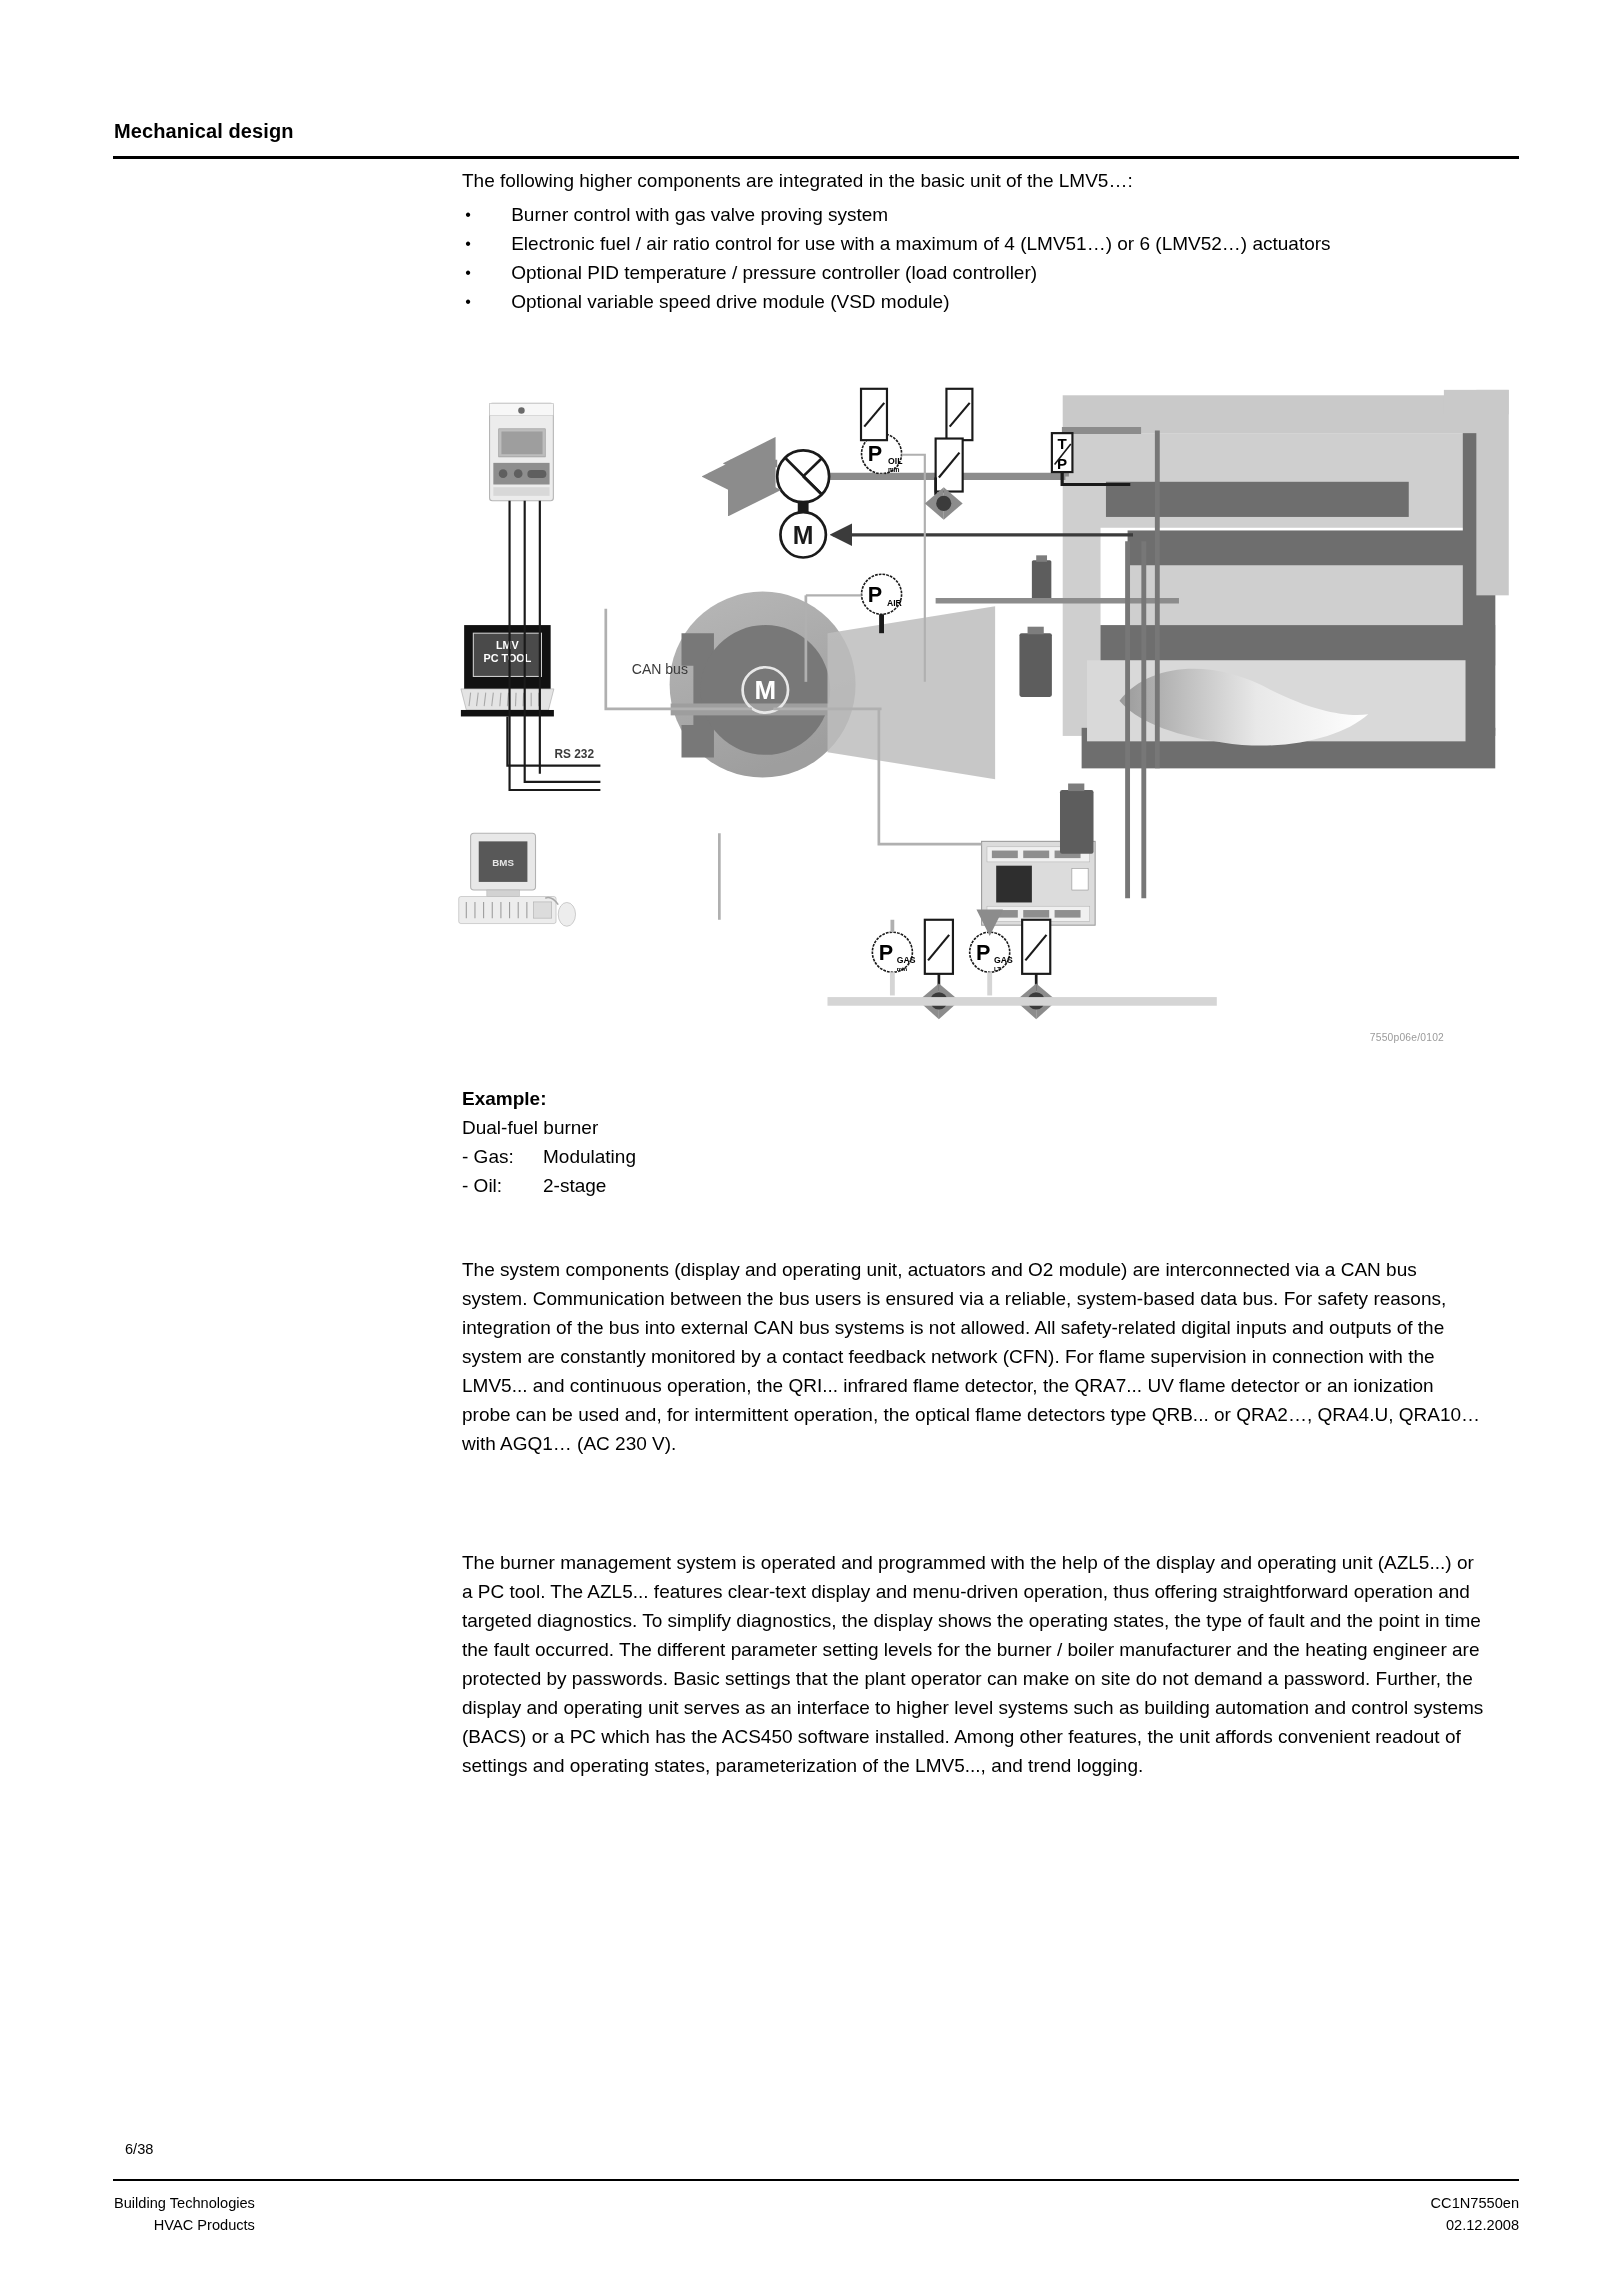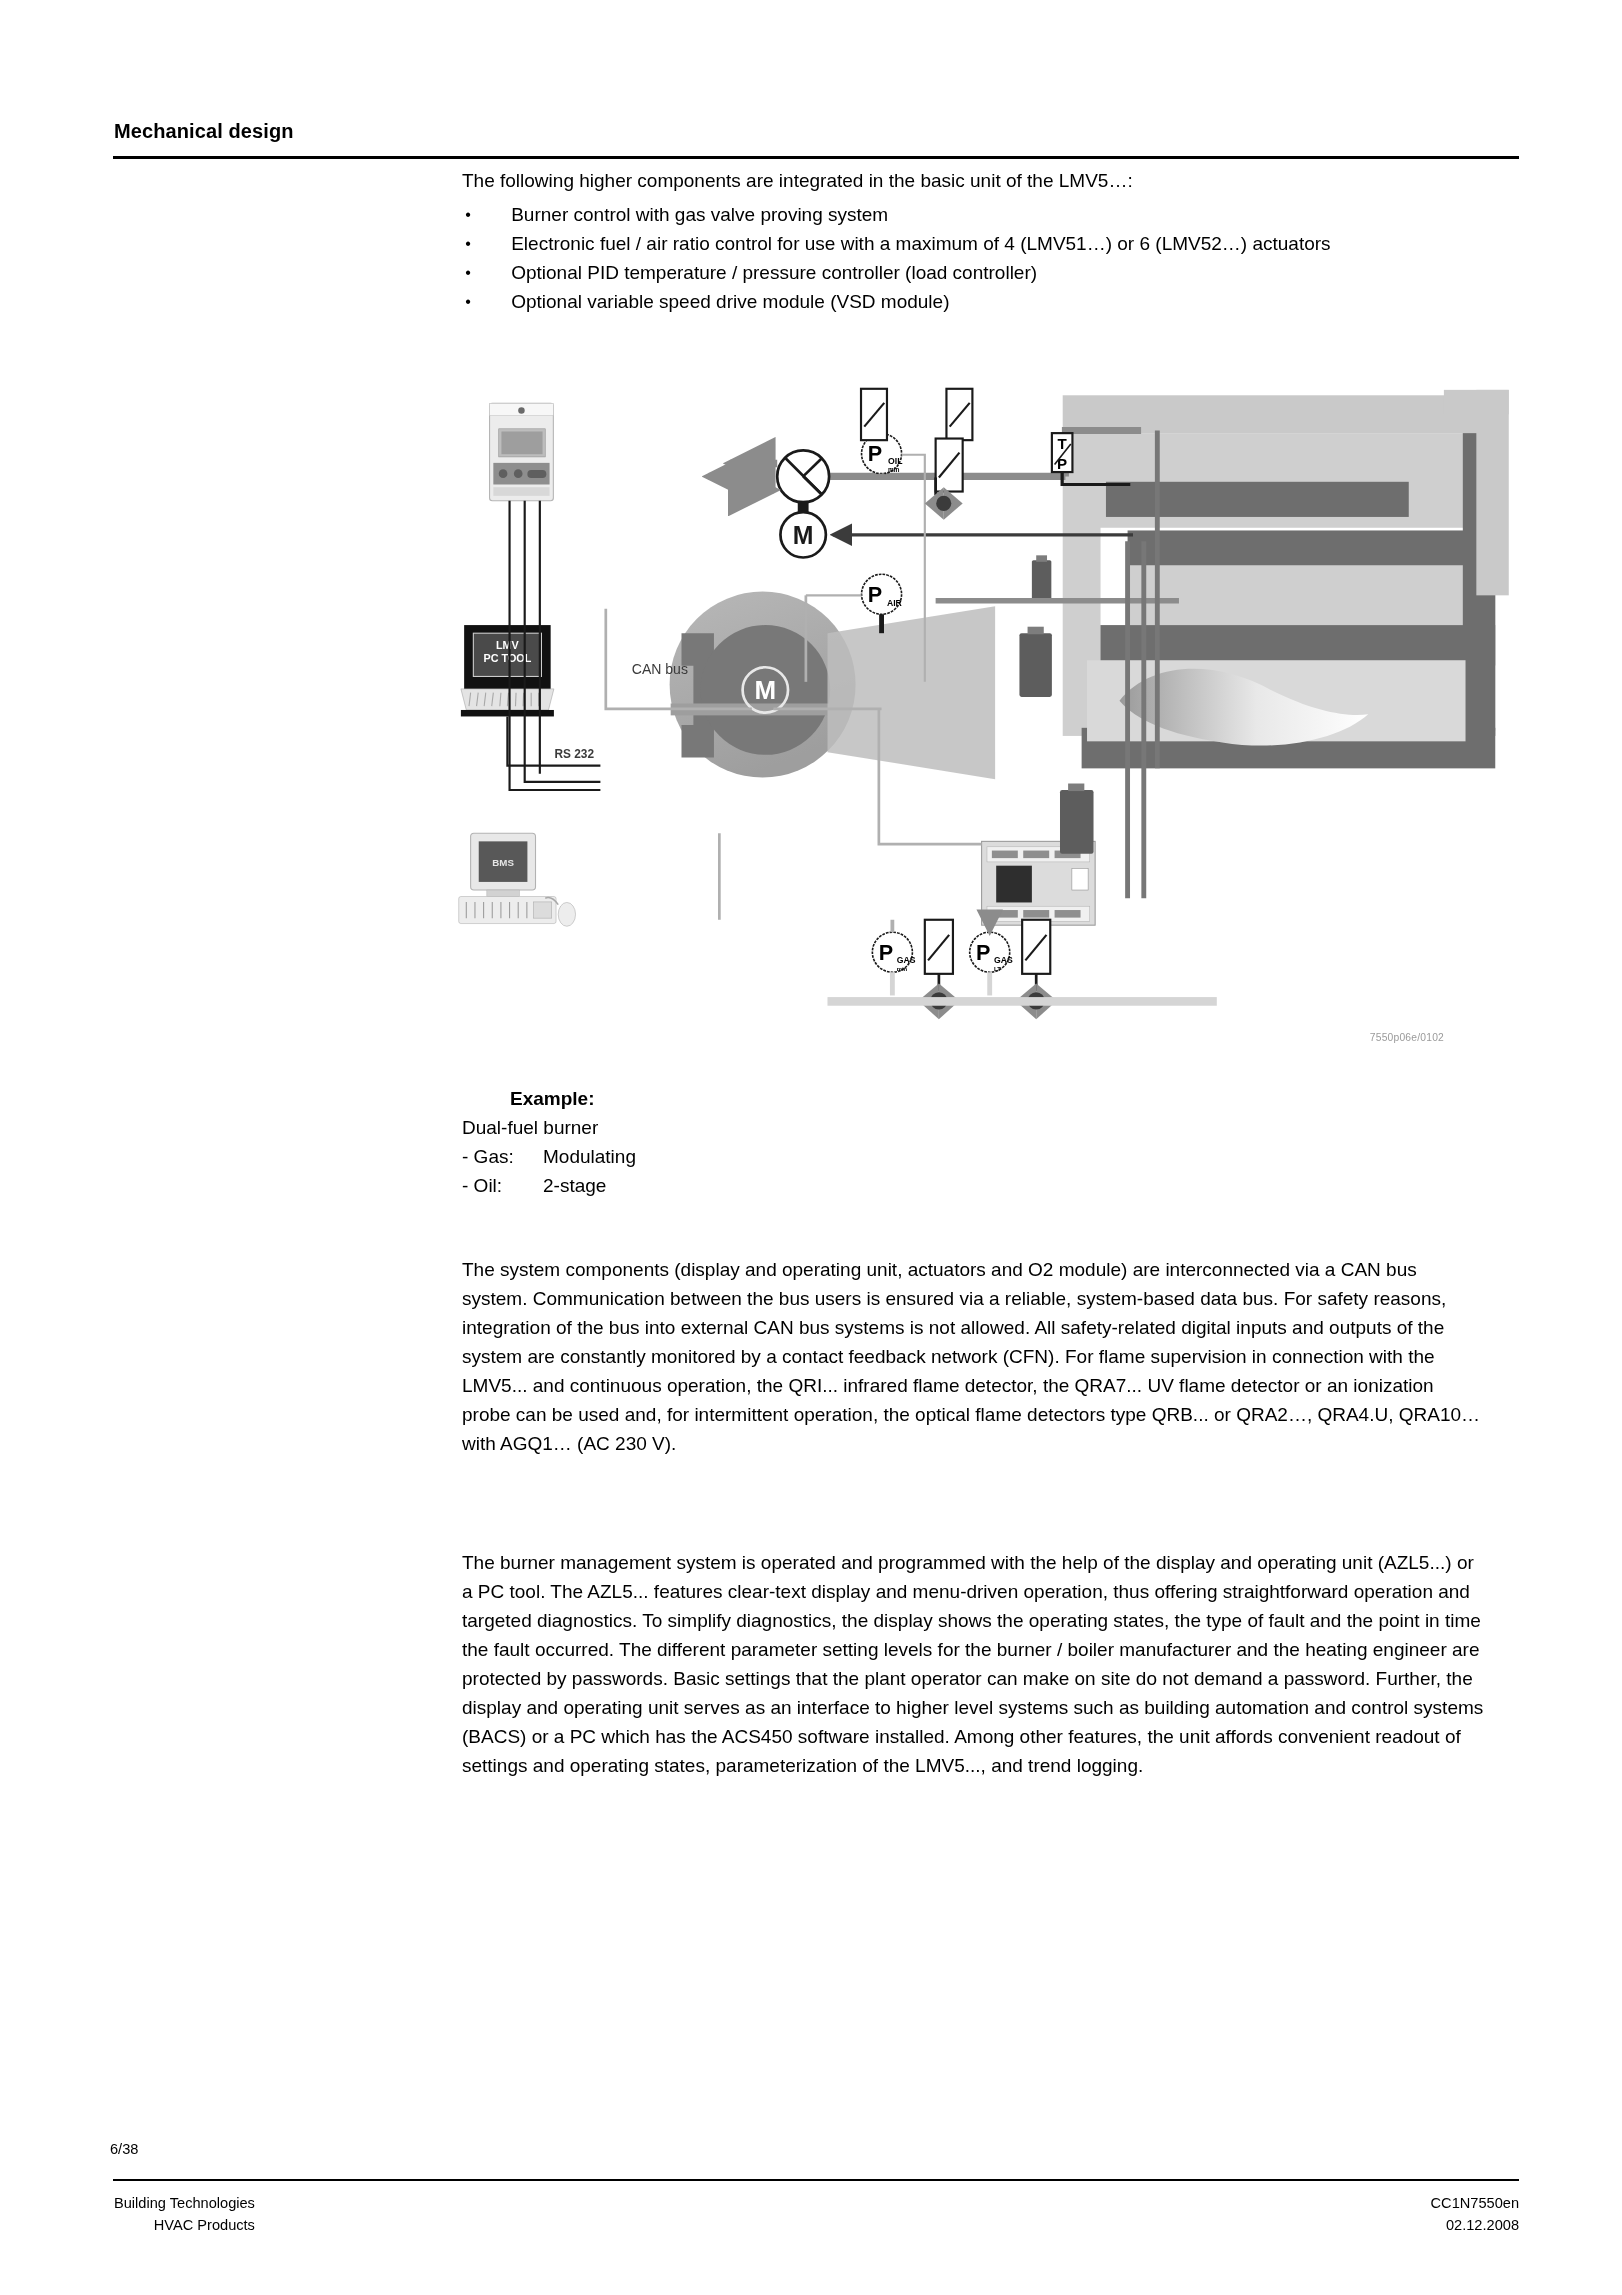--- a/index.html
+++ b/index.html
@@ -38,34 +38,34 @@
     position:absolute; left:449px; top:379px; width:1076px; height:676px;
   }
   .fig-svg { position:absolute; left:0; top:0; }
   .fig-ref {
     position:absolute; right:81px; bottom:12px;
     font-size:10.3px; color:#9a9a9a; letter-spacing:0.2px;
   }
 
   
   .example { position:absolute; left:462px; top:1084px; width:1022px; }
-  .ex-title { font-size:19px; font-weight:bold; line-height:29px;margin-left:48px; }
+  .ex-title { font-size:19px; font-weight:bold; line-height:29px; }
   .ex-line  { font-size:19px; line-height:29px; }
   .ex-line .lbl { display:inline-block; width:81px; }
 
   
   .para {
     position:absolute; left:462px; width:1022px;
     font-size:19px; line-height:29px; text-align:left;
   }
   #para1 { top:1255px; }
   #para2 { top:1548px; }
 
   
-  .pageno { position:absolute; left:110px; top:2141px; font-size:14.6px; }
+  .pageno { position:absolute; left:125px; top:2141px; font-size:14.6px; }
   .ftr-rule {
     position:absolute; left:113px; top:2179px; width:1406px; height:2.2px;
     background:#000;
   }
   .ftr { position:absolute; top:2192px; font-size:14.6px; line-height:22px; }
   .ftr-left  { left:114px; text-align:right; }
   .ftr-right { right:104px; text-align:right; }
 </style>
 </head>
 <body>

